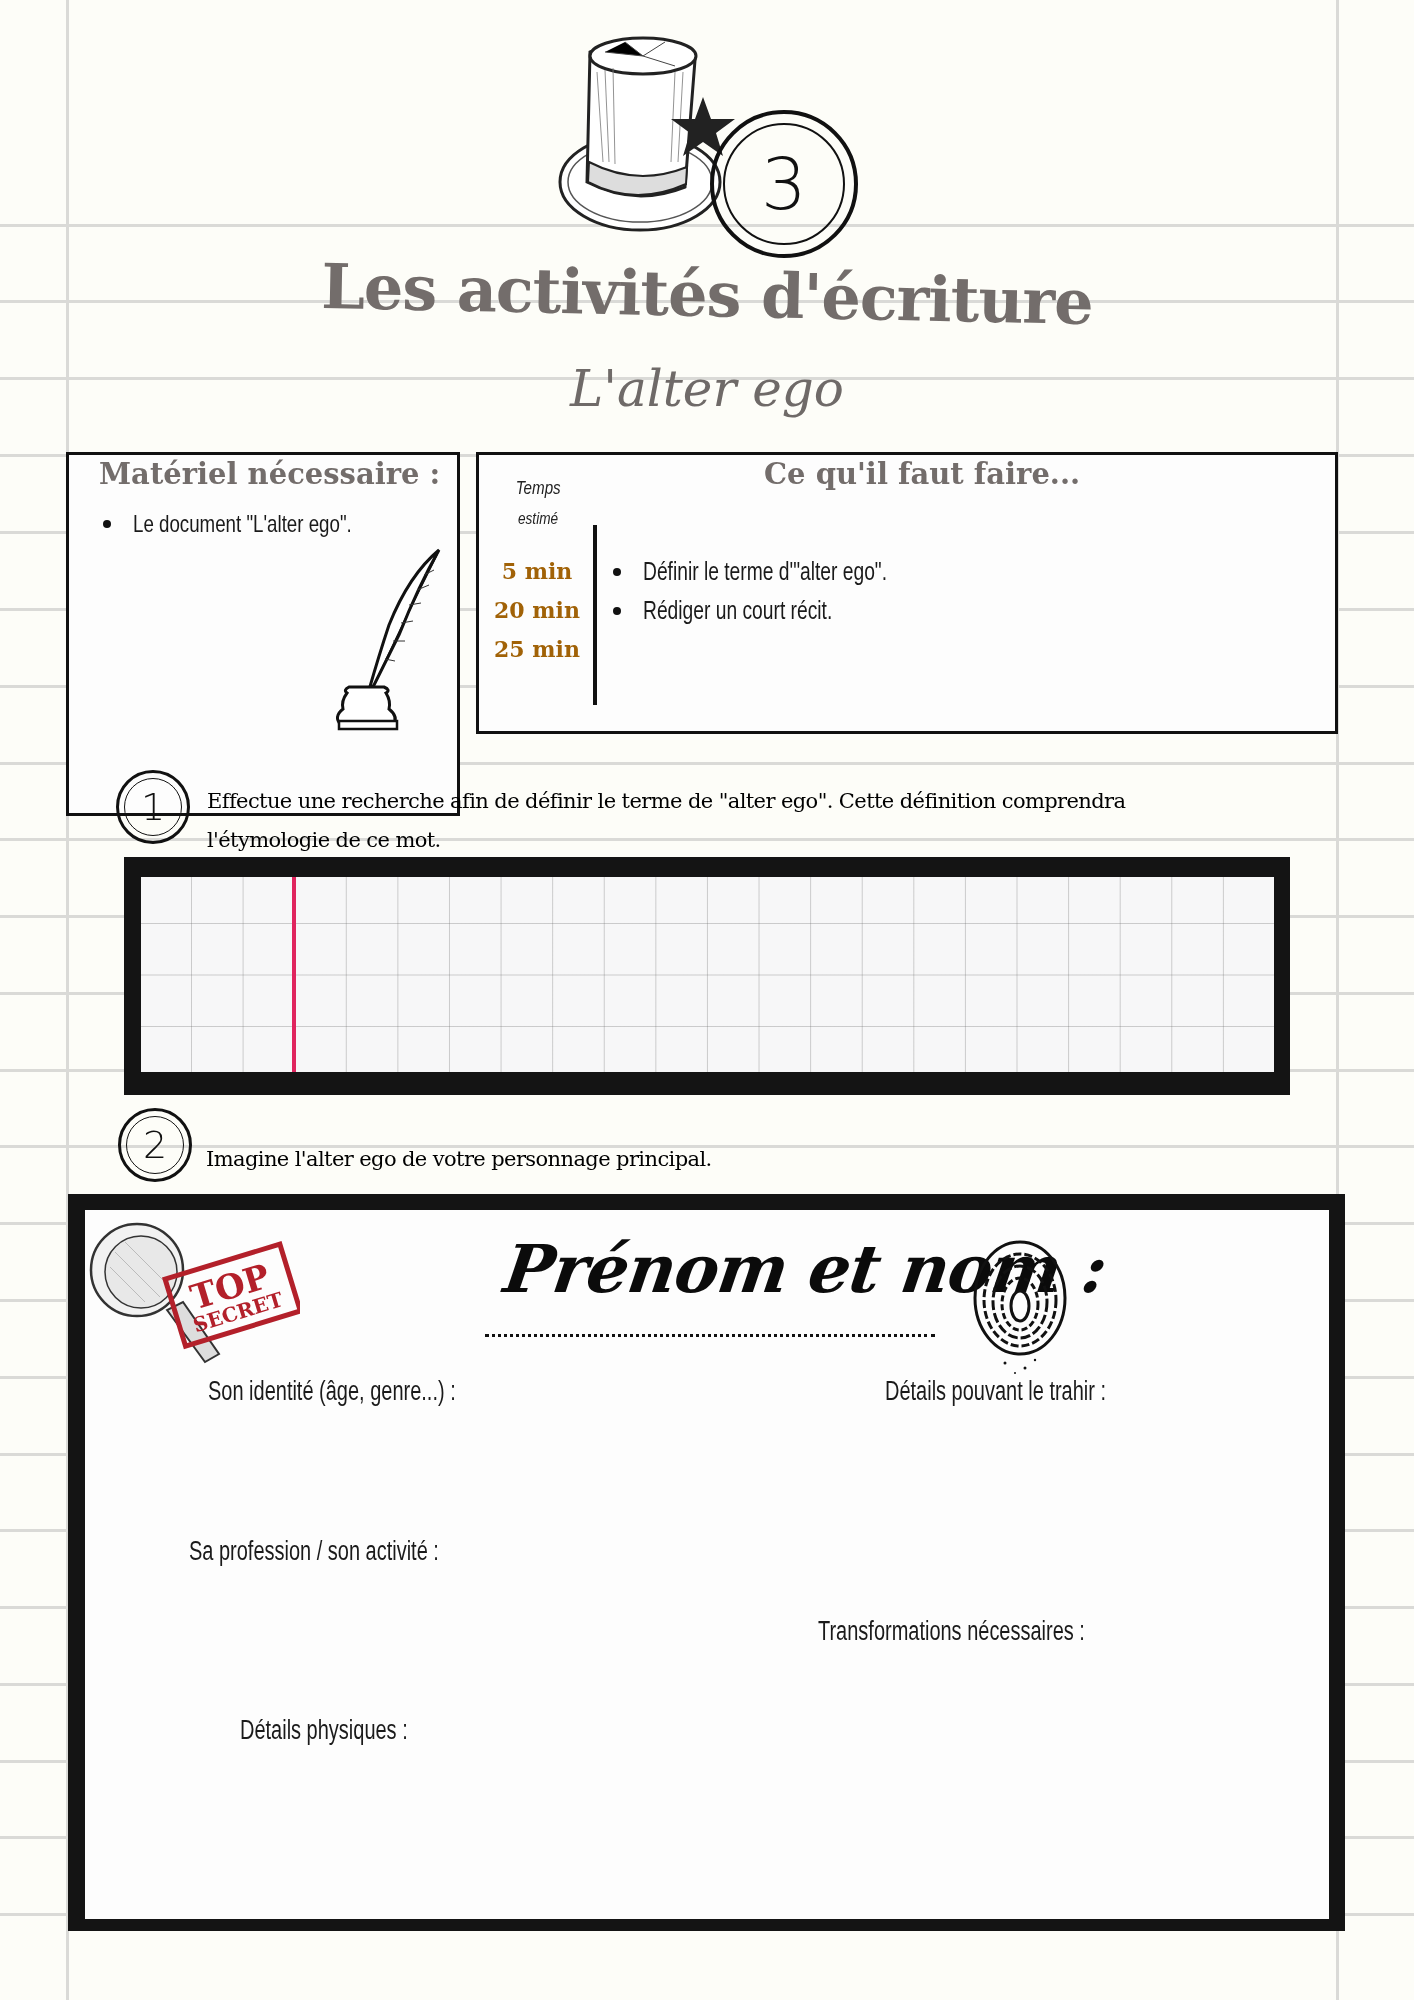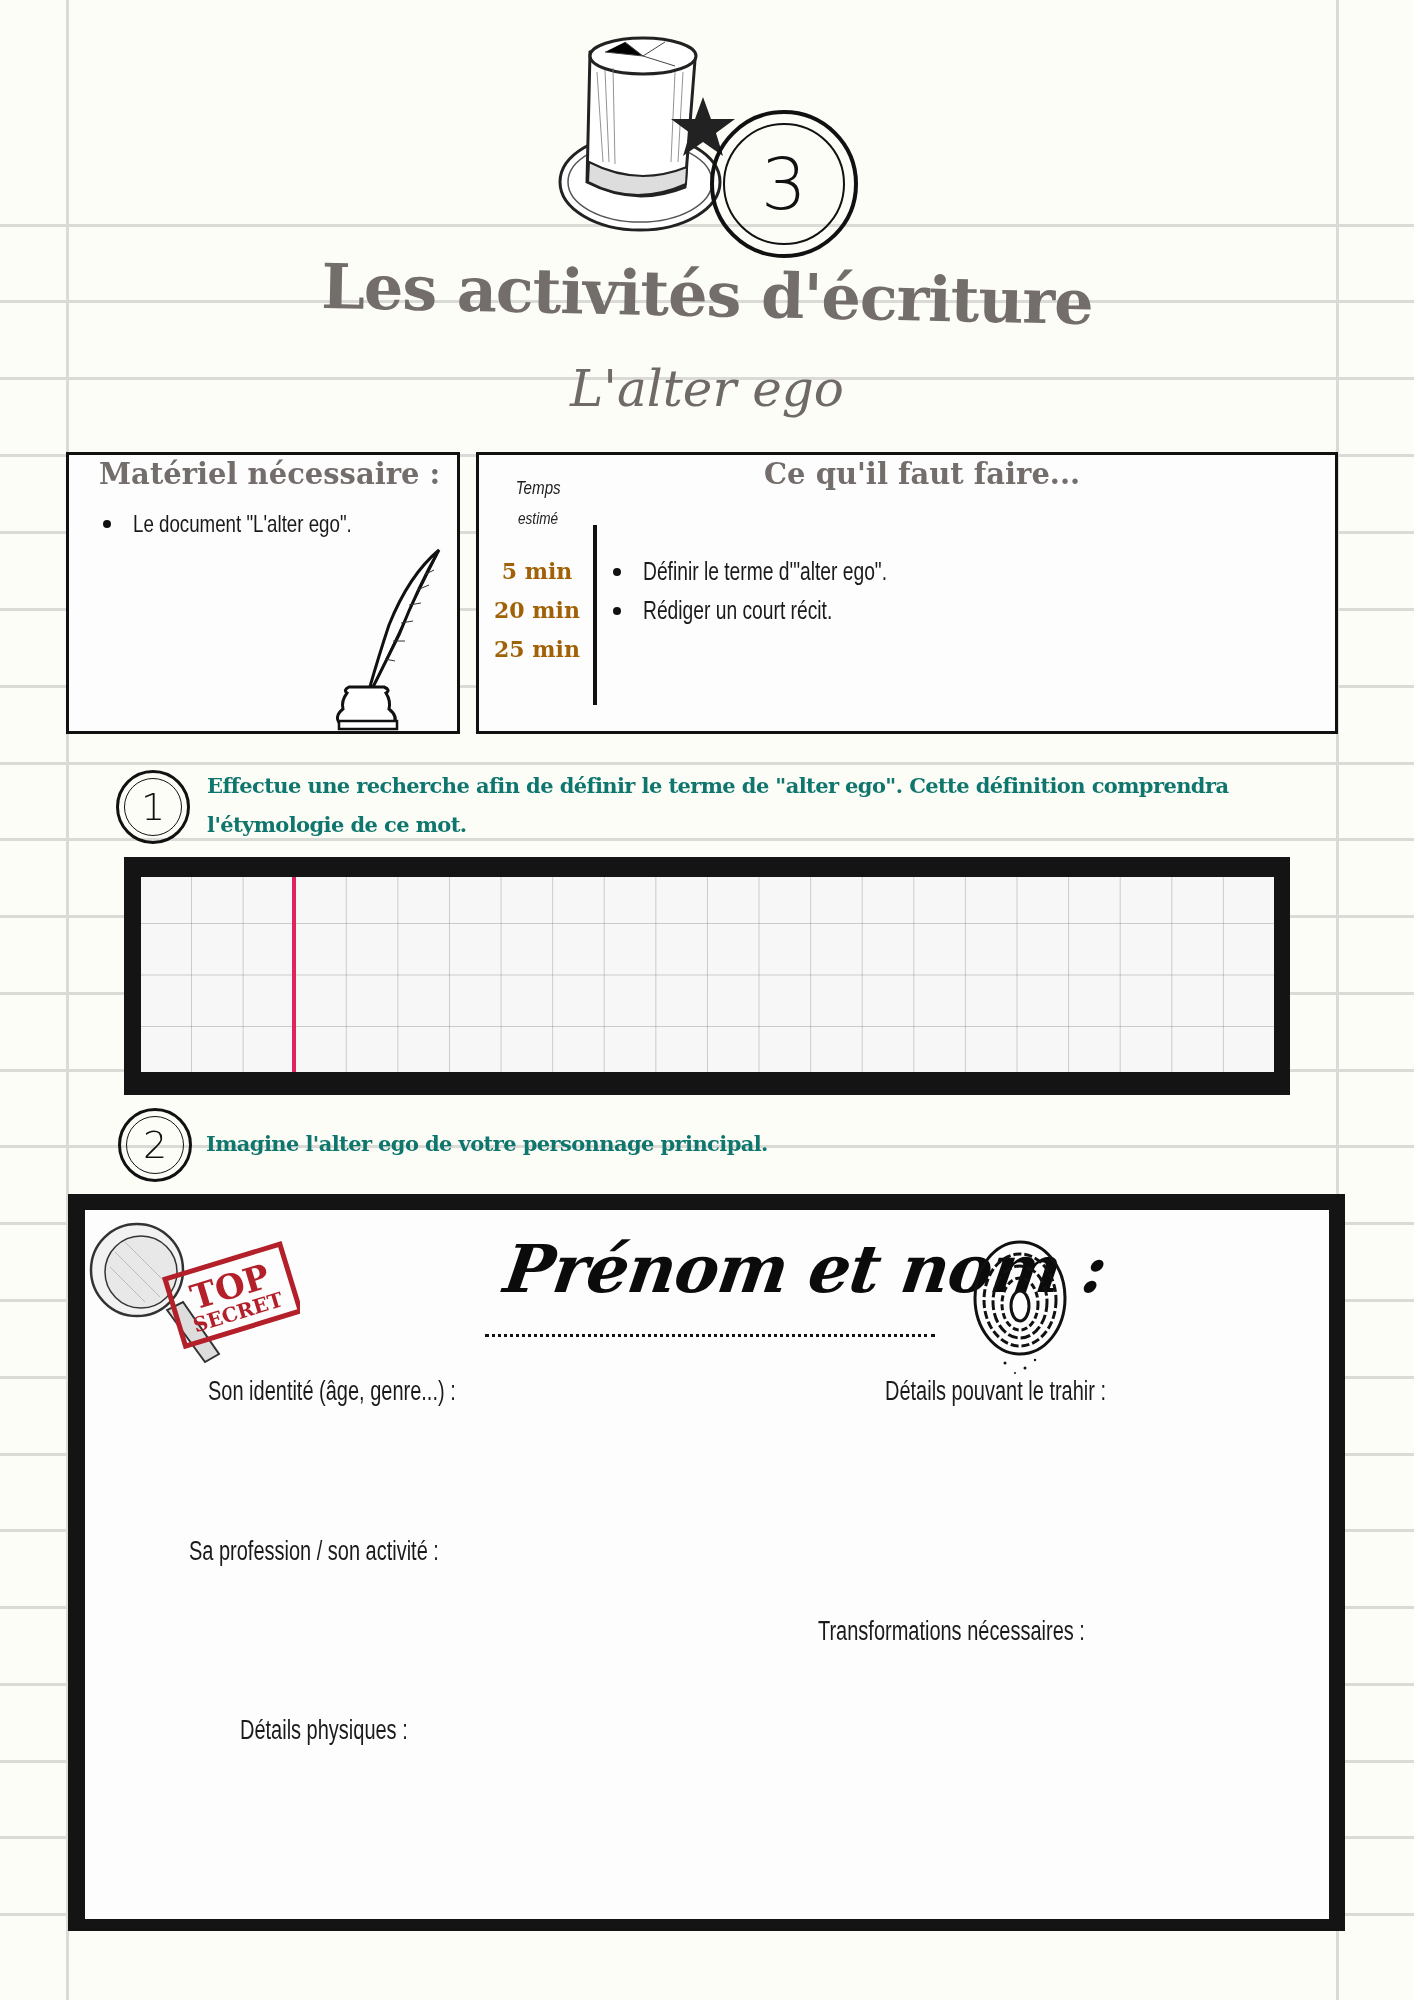--- a/index.html
+++ b/index.html
@@ -37,21 +37,21 @@
       color: #736d6b; letter-spacing: -1px; transform: rotate(1.2deg);
     }
     .subtitle {
       position: absolute; left: 0; width: 1414px; top: 360px; text-align: center;
       font-family: "DejaVu Serif", serif; font-style: italic; font-size: 50px;
       color: #6f6a68;
     }
 
     
     .box { position: absolute; background: #fdfdfd; border: 3px solid #111; box-sizing: border-box; }
-    .box-materiel { left: 66px; top: 452px; width: 394px; height: 282px; }
+    .box-materiel { left: 66px; top: 452px; width: 394px; height: 364px; }
     .box-faire { left: 476px; top: 452px; width: 862px; height: 282px; }
     .box-title {
       font-family: "DejaVu Serif", serif; font-weight: bold; font-size: 29px; color: #736d6b;
       position: absolute; white-space: nowrap;
     }
     .cond {
       font-family: "Liberation Sans Narrow", "Liberation Sans", sans-serif;
       color: #1a1a1a; transform-origin: left center; white-space: nowrap;
     }
     ul.bul { list-style: none; margin: 0; padding: 0; position: absolute; }
@@ -71,22 +71,22 @@
       font-family: "DejaVu Serif", serif; font-weight: bold; font-size: 22px; color: #a16207;
       height: 39px; line-height: 39px;
     }
     .vdivider { position: absolute; left: 114px; top: 70px; width: 4px; height: 180px; background: #111; }
     .steps { left: 130px; top: 97px; font-size: 26px; }
     .steps li { height: 39px; line-height: 39px; }
     .steps li span { display:inline-block; transform: scaleX(0.74); transform-origin: left center; }
 
     
     .q-text {
-      position: absolute; font-family: "DejaVu Serif", serif; font-weight: bold;
-      font-size: 21px; color: #0f766e; line-height: 39px; letter-spacing: -0.6px;
+      position: absolute; font-family: "DejaVu Serif", serif; font-weight: normal;
+      font-size: 21px; color: #000000; line-height: 39px; letter-spacing: -0.6px; margin-top: 16px;
     }
 
     
     .grid-frame { position: absolute; left: 124px; top: 857px; width: 1166px; height: 238px; background: #141414; }
     .grid-paper {
       position: absolute; left: 17px; top: 20px; width: 1133px; height: 195px;
       background-color: #f7f7f8;
       background-image:
         linear-gradient(to right, rgba(120,120,120,0.35) 1px, transparent 1px),
         linear-gradient(to bottom, rgba(120,120,120,0.35) 1px, transparent 1px);

